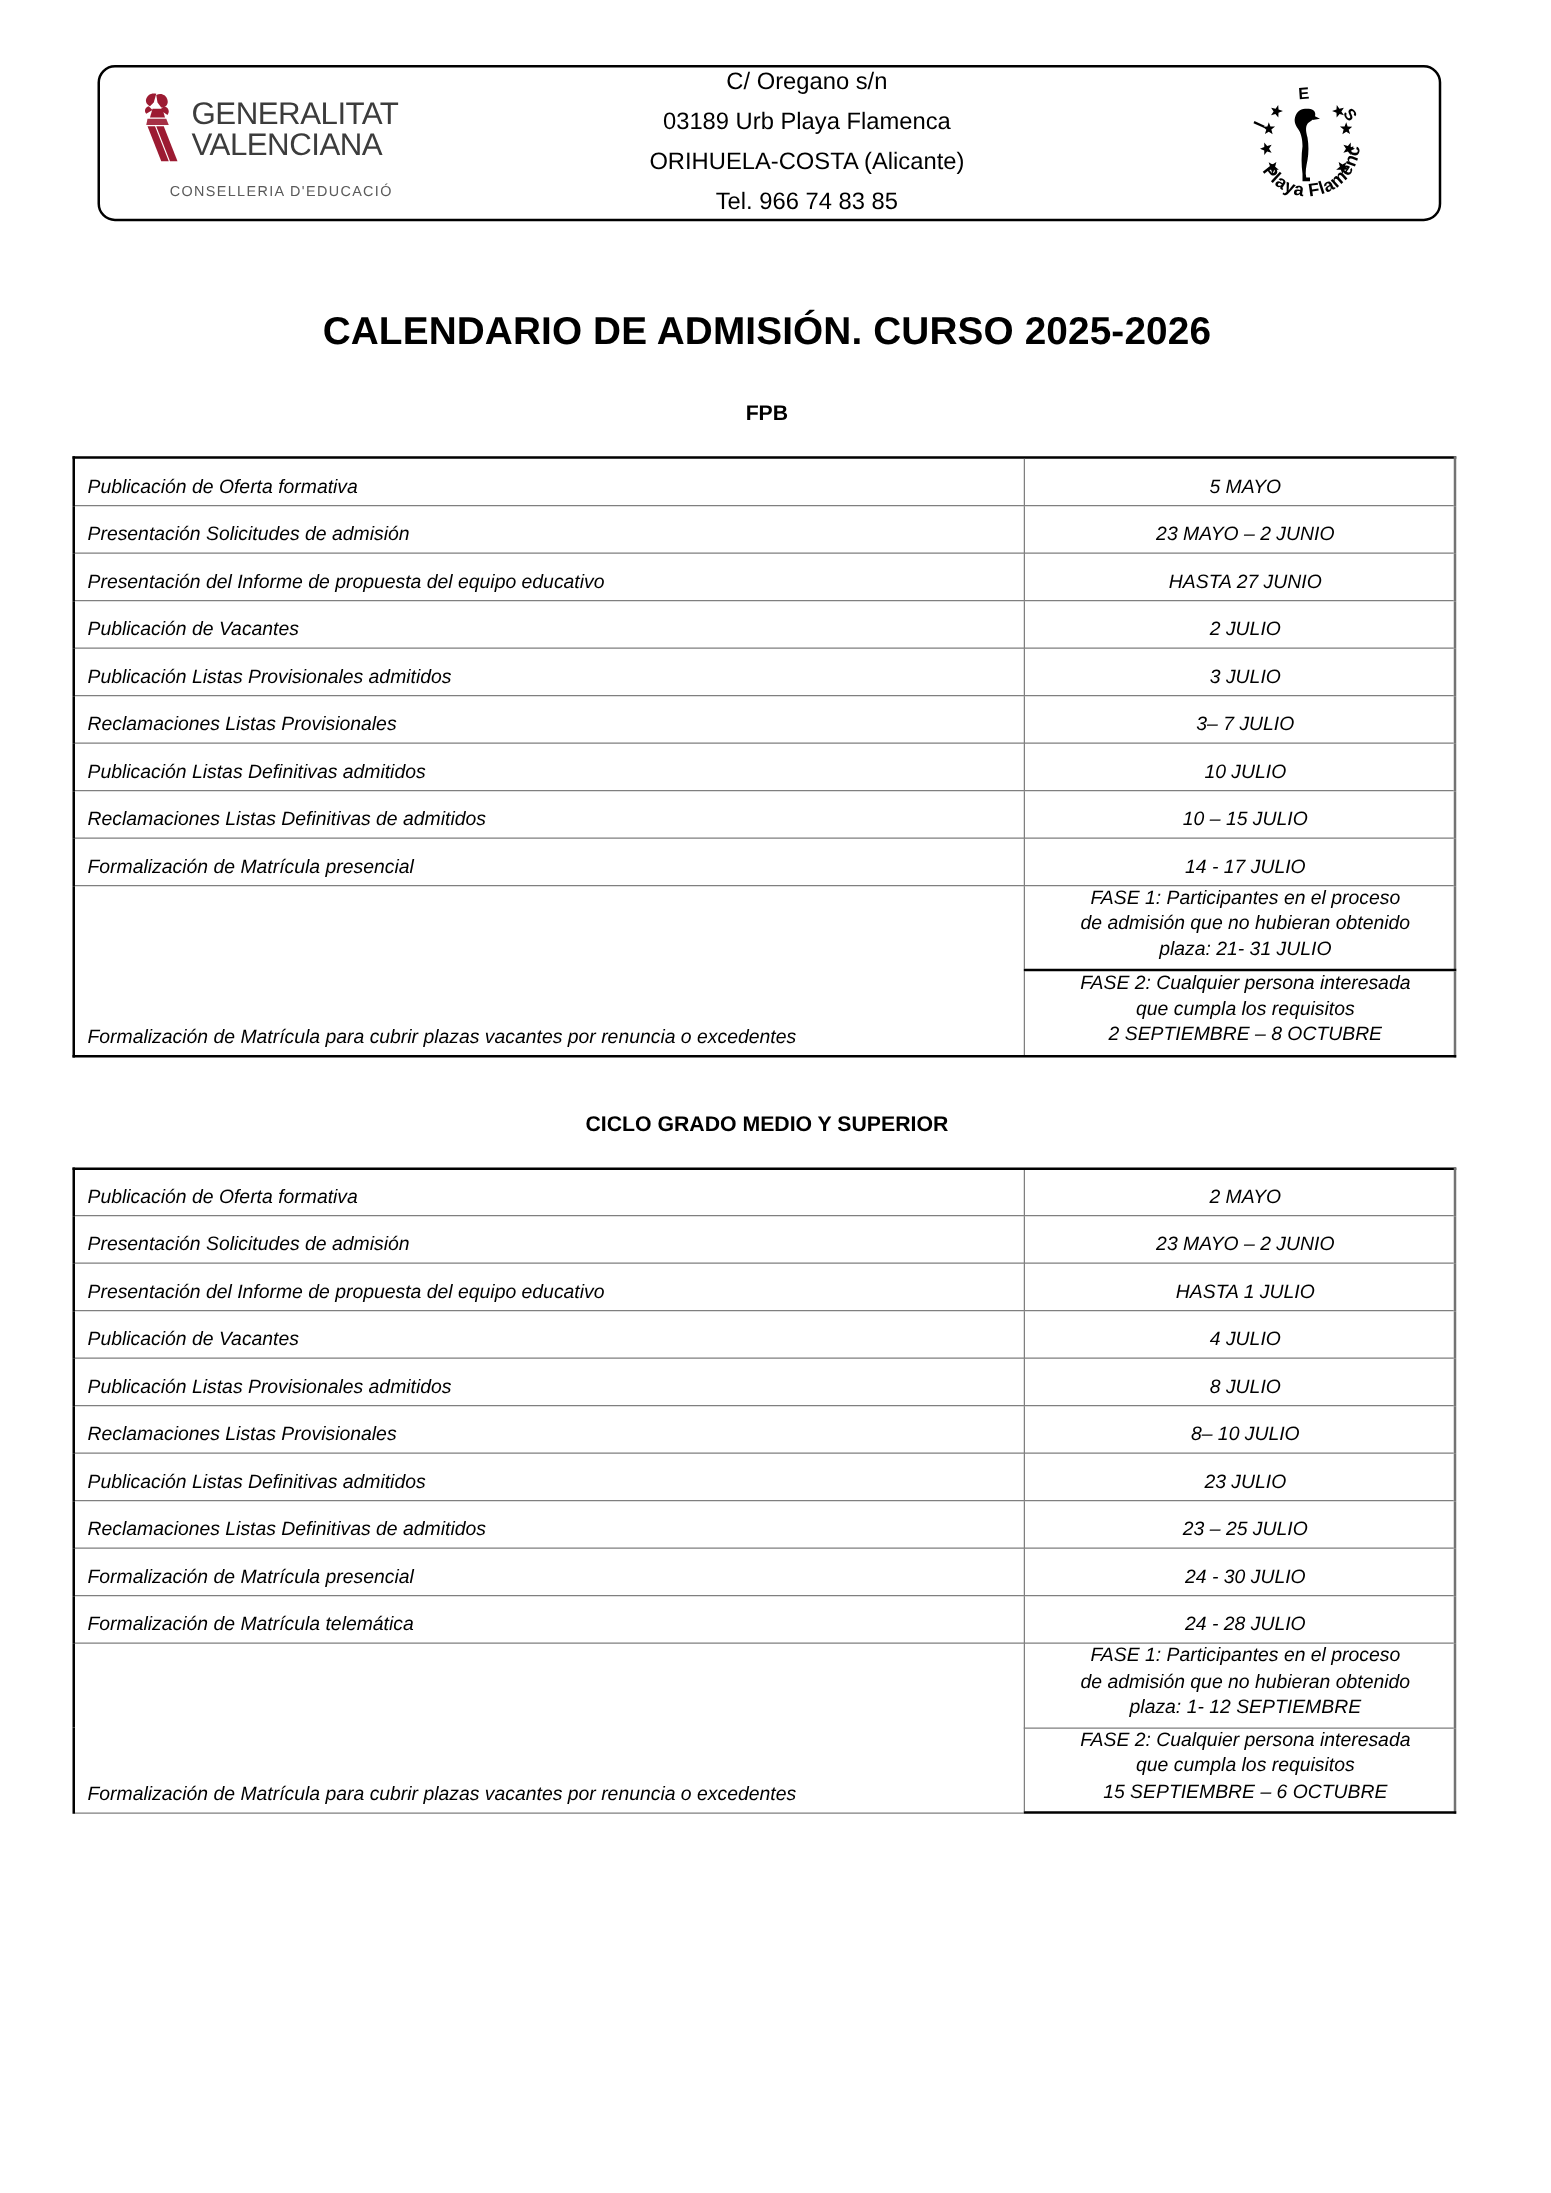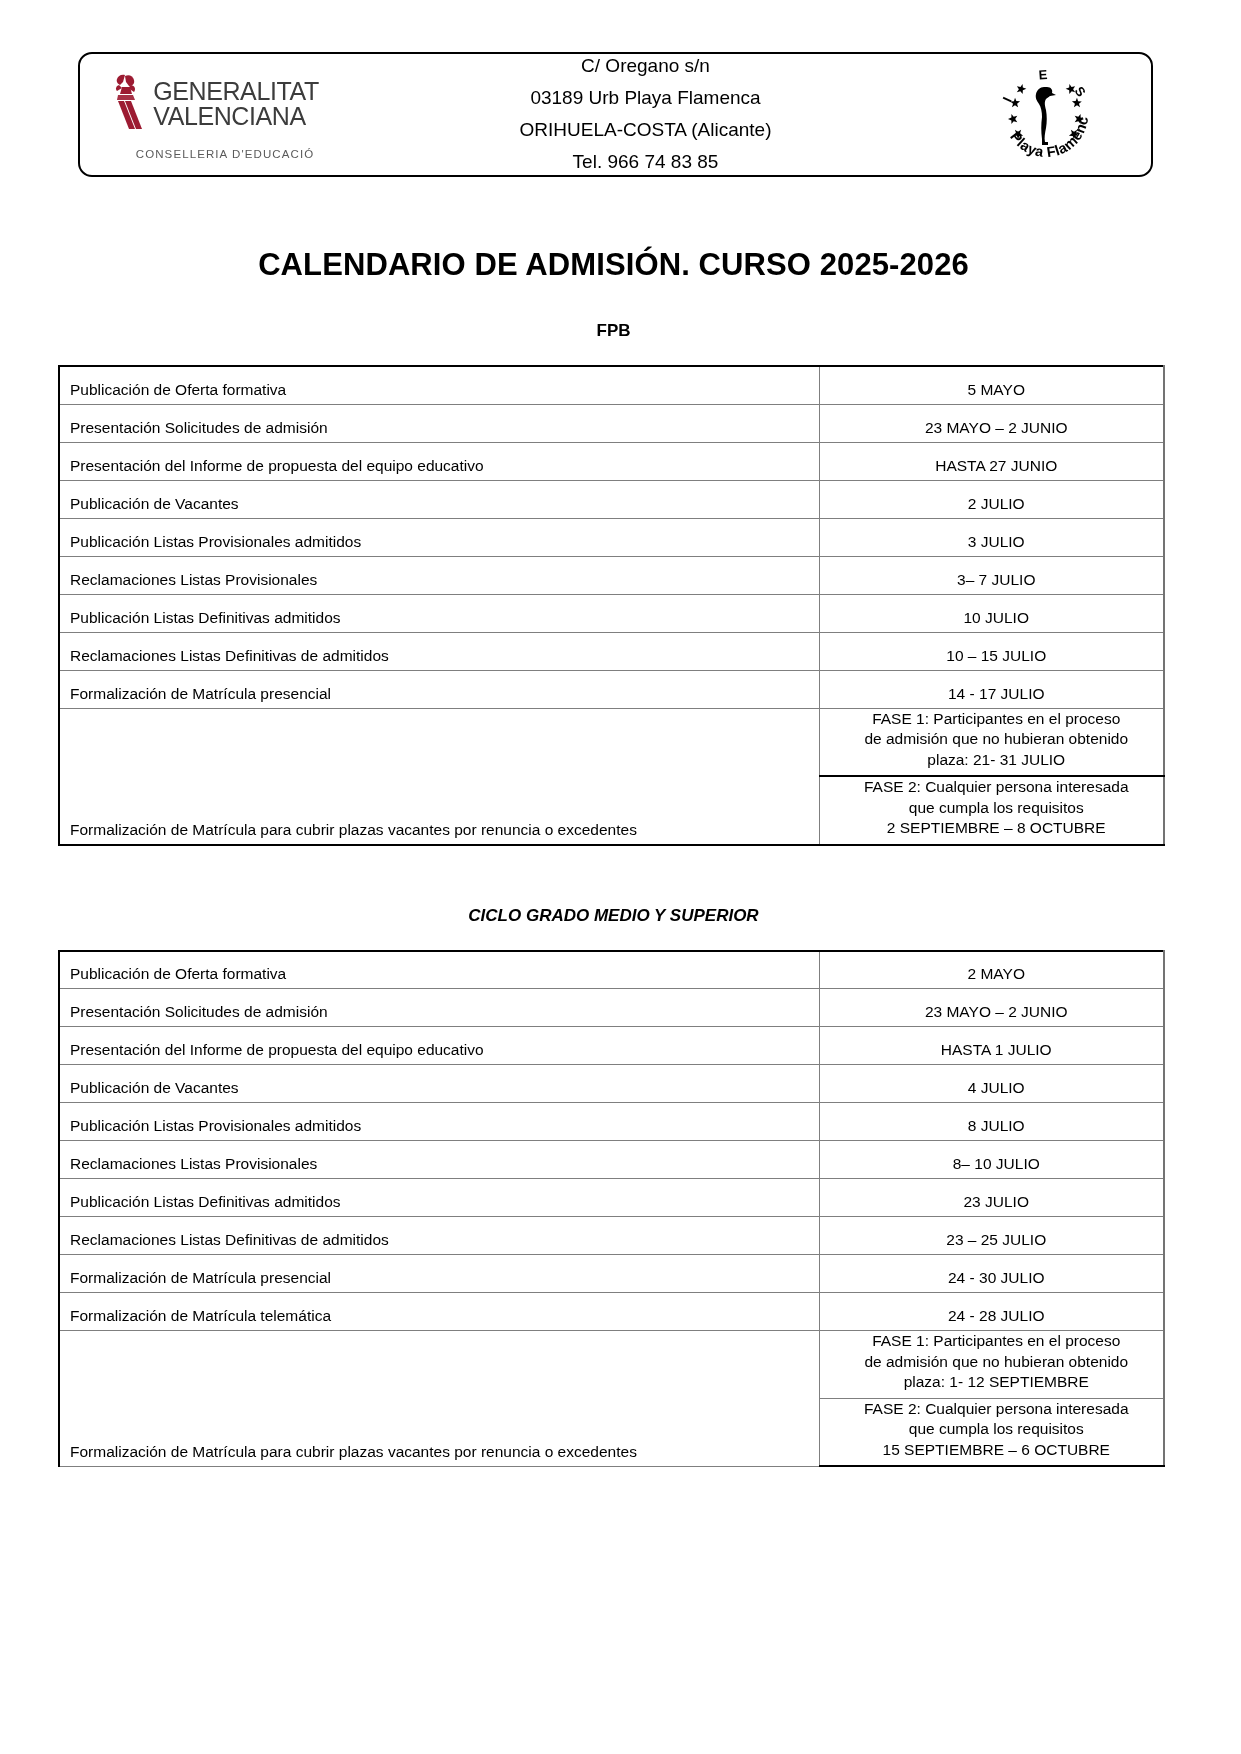--- a/index.html
+++ b/index.html
@@ -107,38 +107,38 @@
     margin-top: 70px;
     letter-spacing: 0.1px;
   }
   .section-title {
     text-align: center;
     font-size: 17px;
     font-weight: bold;
     margin-top: 38px;
   }
   .section-title.second {
-    margin-top: 16px;
-    font-style: italic;
+    margin-top: 0;
   }
 
   
   table.cal {
     border-collapse: collapse;
     width: 1105px;
     margin: 24px 0 0 2px;
     table-layout: fixed;
   }
   table.cal td {
     border: 1px solid #7f7f7f;
     font-size: 15.5px;
     vertical-align: bottom;
     padding: 0 0 5px 10px;
     height: 38px;
     box-sizing: border-box;
+    font-style: italic;
   }
   table.cal td.label { width: 760px; }
   table.cal td.value { width: 345px; }
 
   table.cal tr.first td { border-top: 2px solid #000; }
   table.cal td.edge-l { border-left: 2px solid #000; }
   table.cal td.edge-r { border-right: 2px solid #737373; text-align: center; }
   table.cal tr.last td { border-bottom: 2px solid #000; }
 
   

